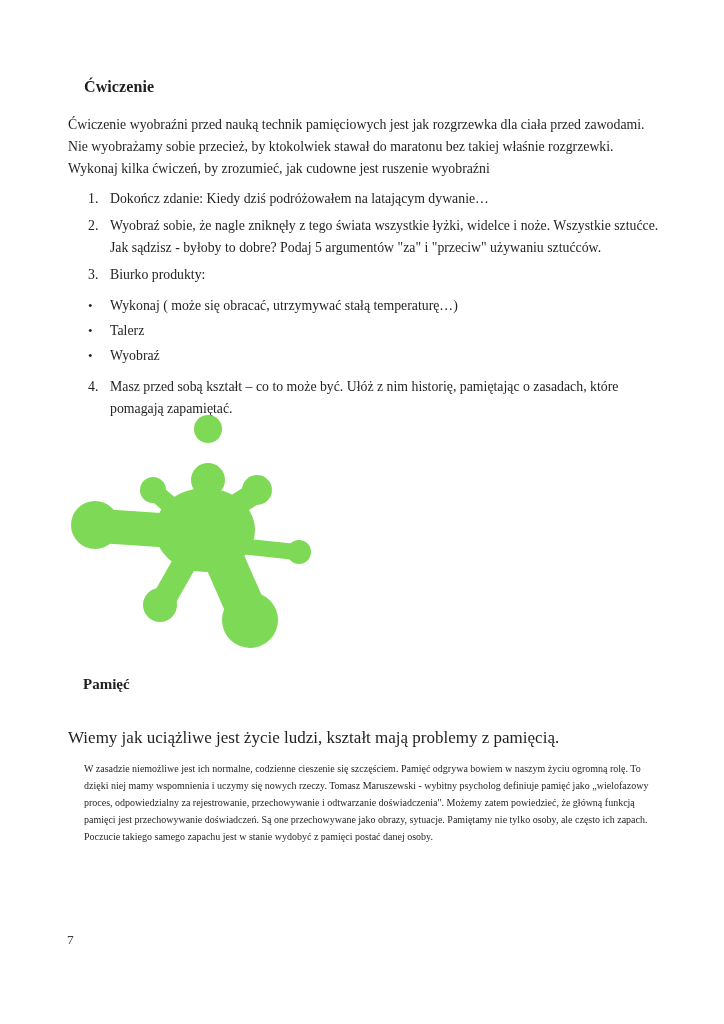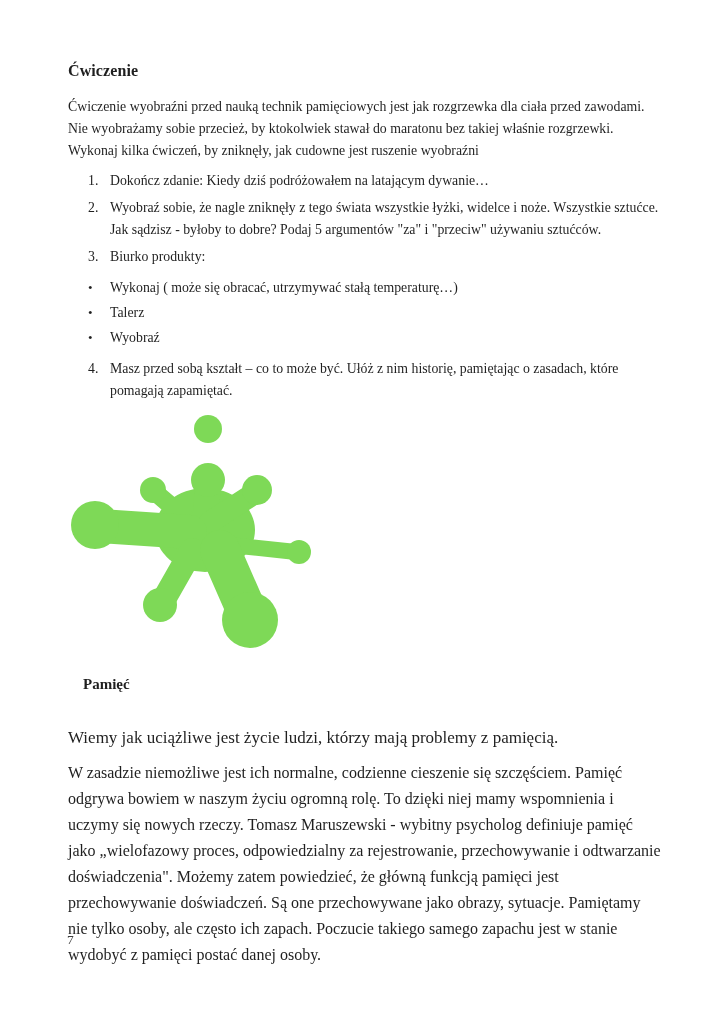--- a/index.html
+++ b/index.html
@@ -13,21 +13,21 @@
     overflow: hidden;
   }
   
   .exercise {
     position: absolute;
     left: 68px;
     top: 60px;
     width: 594px;
   }
   .h-exercise {
-    margin: 0;
+    margin: 16px;
     font-size: 16px;
     font-weight: bold;
     line-height: 22px;
     letter-spacing: 0.1px;
   }
   .intro {
     margin: 14px 0 0 0;
     font-size: 13.8px;
     line-height: 22px;
   }
@@ -66,42 +66,42 @@
     font-weight: bold;
     line-height: 22px;
   }
   .memory-subtitle {
     margin: 31px 0 0 0;
     font-size: 17px;
     font-weight: normal;
     line-height: 24px;
   }
   .memory-body {
-    margin: 10px 0 0 0;
-    font-size: 16px;
-    line-height: 26px;
+    margin: 10px 0 0 16px;
+    font-size: 10px;
+    line-height: 17px;
   }
   
   .page-number {
     position: absolute;
     left: 67px;
     top: 931px;
     font-size: 13.5px;
     color: #3d3d3d;
     line-height: 18px;
   }
 </style>
 </head>
 <body>
 
 <div class="page">
 
   <section class="exercise">
     <h1 class="h-exercise">Ćwiczenie</h1>
-    <p class="intro">Ćwiczenie wyobraźni przed nauką technik pamięciowych jest jak rozgrzewka dla ciała przed zawodami. Nie wyobrażamy sobie przecież, by ktokolwiek stawał do maratonu bez takiej właśnie rozgrzewki. Wykonaj kilka ćwiczeń, by zniknęły, jak cudowne jest ruszenie wyobraźni</p>
+    <p class="intro">Ćwiczenie wyobraźni przed nauką technik pamięciowych jest jak rozgrzewka dla ciała przed zawodami. Nie wyobrażamy sobie przecież, by ktokolwiek stawał do maratonu bez takiej właśnie rozgrzewki. Wykonaj kilka ćwiczeń, by zrozumieć, jak cudowne jest ruszenie wyobraźni</p>
 
     <div class="list">
       <div class="list-row">
         <span class="indent"></span>
         <span class="marker">1.</span>
         <span class="item-text">Dokończ zdanie: Kiedy dziś podróżowałem na latającym dywanie…</span>
       </div>
       <div class="list-row">
         <span class="indent"></span>
         <span class="marker">2.</span>
@@ -161,19 +161,19 @@
         <circle cx="35" cy="125" r="24" fill="#7ed957"></circle>
         <circle cx="239" cy="152" r="12" fill="#7ed957"></circle>
         <circle cx="100" cy="205" r="17" fill="#7ed957"></circle>
         <circle cx="190" cy="220" r="28" fill="#7ed957"></circle>
       </g>
     </svg>
   </div>
 
   <section class="memory">
     <h2 class="h-memory">Pamięć</h2>
-    <p class="memory-subtitle">Wiemy jak uciążliwe jest życie ludzi, którzy mają problemy z pamięcią.</p>
+    <p class="memory-subtitle">Wiemy jak uciążliwe jest życie ludzi, kształt mają problemy z pamięcią.</p>
     <p class="memory-body">W zasadzie niemożliwe jest ich normalne, codzienne cieszenie się szczęściem. Pamięć odgrywa bowiem w naszym życiu ogromną rolę. To dzięki niej mamy wspomnienia i uczymy się nowych rzeczy. Tomasz Maruszewski - wybitny psycholog definiuje pamięć jako „wielofazowy proces, odpowiedzialny za rejestrowanie, przechowywanie i odtwarzanie doświadczenia". Możemy zatem powiedzieć, że główną funkcją pamięci jest przechowywanie doświadczeń. Są one przechowywane jako obrazy, sytuacje. Pamiętamy nie tylko osoby, ale często ich zapach. Poczucie takiego samego zapachu jest w stanie wydobyć z pamięci postać danej osoby.</p>
   </section>
 
   <div class="page-number">7</div>
 
 </div>
 
 </body></html>

